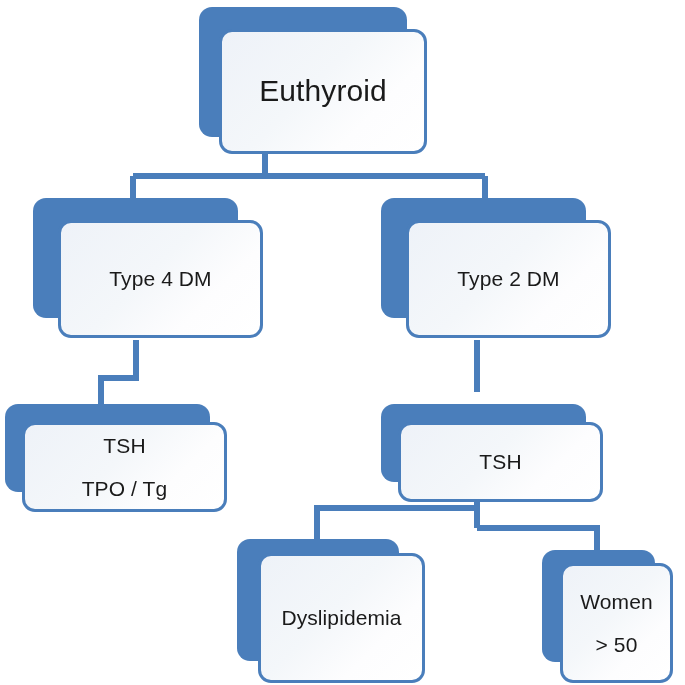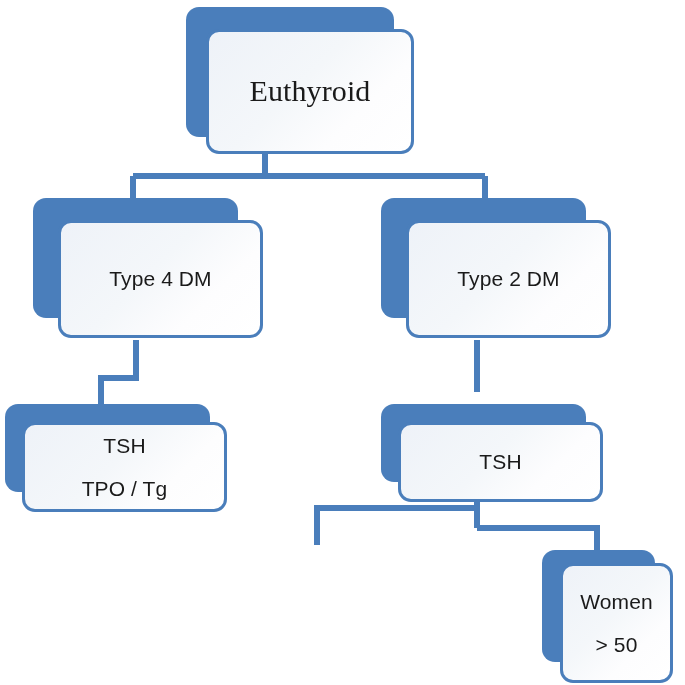--- a/index.html
+++ b/index.html
@@ -55,21 +55,21 @@
   .node .label {
     color: #1a1a1a;
     font-size: 21px;
     line-height: 1.42;
     letter-spacing: 0.1px;
     white-space: nowrap;
   }
   .node .label.l2 { margin-top: 13px; }
 
   
-  #node-euthyroid            { left: 186px; top: 7px;   width: 235px; height: 150px; font-family: Liberation Serif, serif; }
+  #node-euthyroid            { left: 199px; top: 7px;   width: 235px; height: 150px; }
   #node-euthyroid  .back     { width: 208px; height: 130px; }
   #node-euthyroid  .front    { left: 20px; top: 22px; width: 208px; height: 125px; }
   #node-euthyroid  .label    { font-size: 30px; }
 
   #node-type1                { left: 33px;  top: 198px; width: 232px; height: 145px; }
   #node-type1 .back          { width: 205px; height: 120px; }
   #node-type1 .front         { left: 25px; top: 22px; width: 205px; height: 118px; }
 
   #node-type2                { left: 381px; top: 198px; width: 232px; height: 145px; }
   #node-type2 .back          { width: 205px; height: 120px; }
@@ -143,20 +143,26 @@
     </div>
   </div>
 
   <div class="node" id="node-tsh">
     <div class="back"></div>
     <div class="front">
       <div class="label">TSH</div>
     </div>
   </div>
 
+  <div class="node" id="node-dyslipidemia">
+    <div class="back"></div>
+    <div class="front">
+      <div class="label">Dyslipidemia</div>
+    </div>
+  </div>
 
   <div class="node" id="node-women">
     <div class="back"></div>
     <div class="front">
       <div class="label">Women</div>
       <div class="label l2">&gt; 50</div>
     </div>
   </div>
 
 </div>

